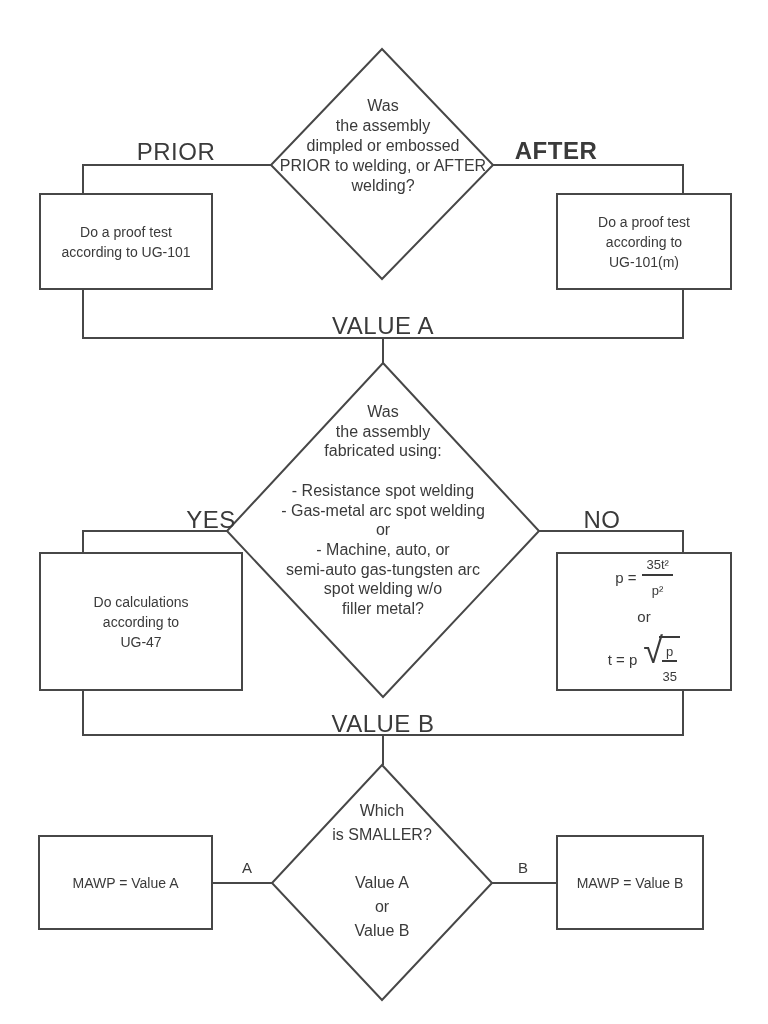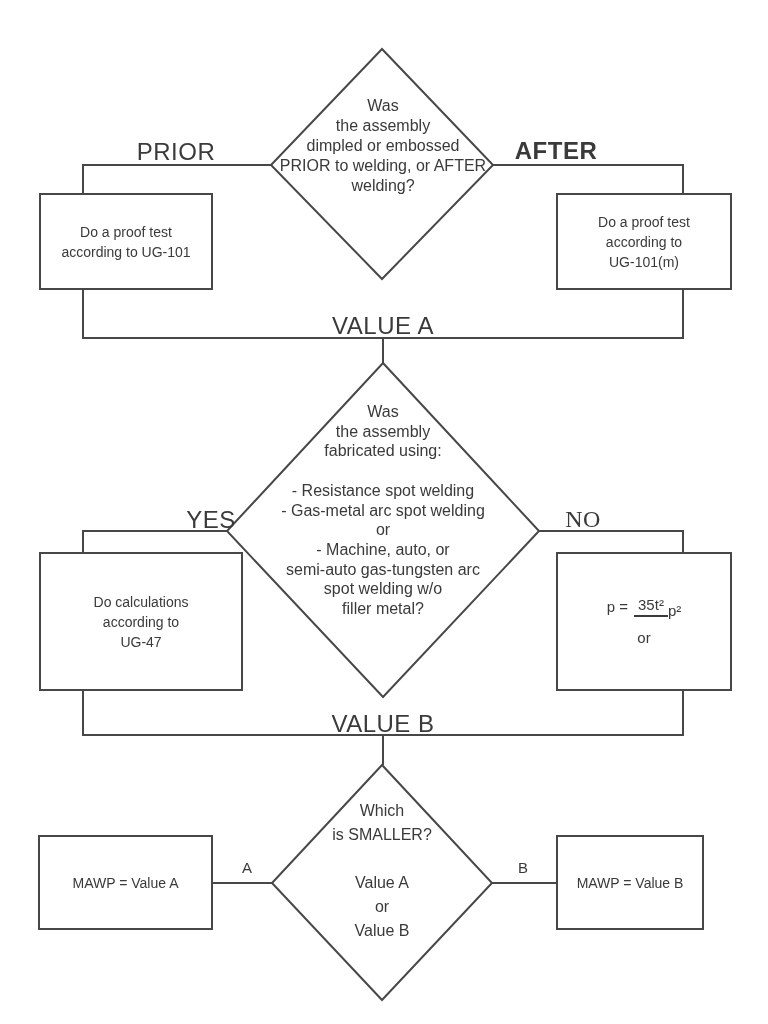--- a/index.html
+++ b/index.html
@@ -49,24 +49,24 @@
   .small-label { font-size: 15px; letter-spacing: 0; }
   
   .formula-box {
     flex-direction: column;
     gap: 9px;
     font-size: 15px;
   }
   .frow { display: flex; align-items: center; justify-content: center; gap: 6px; }
   .frac {
     display: inline-flex;
-    flex-direction: row;
+    flex-direction: column;
     align-items: center;
     line-height: 1.1;
-    font-size: 15px;
+    font-size: 13px;
   }
   .frac .num { border-bottom: 2px solid #3a3a3a; padding: 0 4px 1px; }
   .frac .den { padding-top: 8px; }
   .sqrt { display: inline-flex; align-items: flex-start; }
   .sqrt .rad {
     font-size: 36px;
     line-height: 1;
     font-weight: 300;
     transform: translateY(-3px);
   }
@@ -126,35 +126,47 @@
 
 - Resistance spot welding
 - Gas-metal arc spot welding
 or
 - Machine, auto, or
 semi-auto gas-tungsten arc
 spot welding w/o
 filler metal?</div>
 
   <div class="branch-label" style="left:176px; top:506px;margin-left:35px;">YES</div>
-  <div class="branch-label" style="left:583px; top:506px;font-family:Liberation Serif, serif;">NO</div>
+  <div class="branch-label" style="left:602px; top:506px;">NO</div>
 
   <div class="box ml" style="left:39px; top:552px; width:204px; height:139px;">Do calculations
 according to
 UG-47</div>
 
   <div class="box formula-box" style="left:556px; top:552px; width:176px; height:139px;">
     <div class="frow">
       <span>p =</span>
       <span class="frac">
         <span class="num">35t²</span>
         <span class="den">p²</span>
       </span>
     </div>
     <div class="frow">or</div>
+    <div class="frow">
+      <span>t = p</span>
+      <span class="sqrt">
+        <span class="rad">√</span>
+        <span class="radicand">
+          <span class="frac">
+            <span class="num">p</span>
+            <span class="den">35</span>
+          </span>
+        </span>
+      </span>
+    </div>
   </div>
 
   <div class="branch-label" style="left:383px; top:710px;">VALUE B</div>
 
   <div class="dtext" style="left:382px; top:799px; width:180px; line-height:24px;">Which
 is SMALLER?
 
 Value A
 or
 Value B</div>

